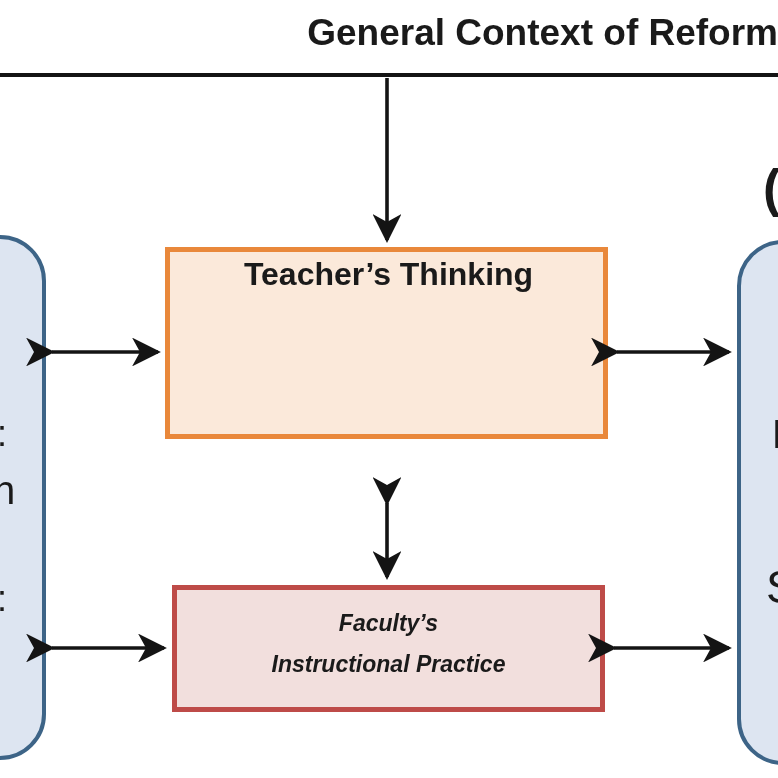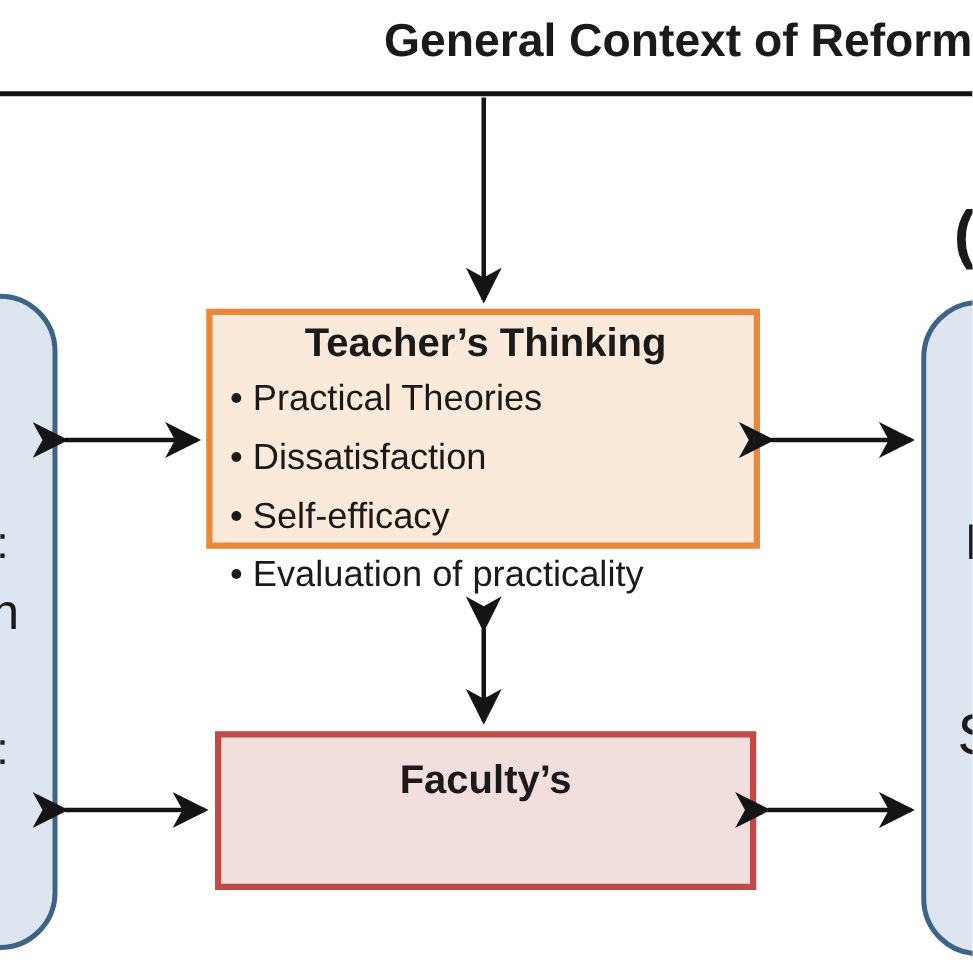--- a/index.html
+++ b/index.html
@@ -66,23 +66,24 @@
     position: absolute;
     left: 172px; top: 585px;
     width: 433px; height: 127px;
     box-sizing: border-box;
     background: var(--red-fill, #f2dfdd);
     border: 5px solid var(--red-border, #be4b48);
     text-align: center;
     padding-top: 13px;
   }
   .faculty-line {
-    font-size: 32px;
+    font-size: 23px;
     font-weight: bold;
     line-height: 41px;
+    font-style: italic;
   }
 
   .arrow-layer {
     position: absolute; inset: 0;
     width: 778px; height: 778px;
     pointer-events: none;
   }
 
   .frag {
     position: absolute;
@@ -111,30 +112,25 @@
   <span class="frag frag-left-2">n</span>
   <span class="frag frag-left-3">:</span>
 
   <div class="capsule right"></div>
   <span class="frag frag-paren">(</span>
   <span class="frag frag-right-1">F</span>
   <span class="frag frag-right-2">S</span>
 
   <div class="teacher-box">
     <div class="teacher-title">Teacher’s Thinking</div>
-    <ul class="bullet-list">
-      <li class="bullet-item">Practical Theories</li>
-      <li class="bullet-item">Dissatisfaction</li>
-      <li class="bullet-item">Self-efficacy</li>
-      <li class="bullet-item">Evaluation of practicality</li>
-    </ul>
   </div>
 
   <div class="faculty-box">
     <div class="faculty-line">Faculty’s</div>
+    <div class="faculty-line">Instructional Practice</div>
   </div>
 
   <svg class="arrow-layer" viewBox="0 0 778 778" xmlns="http://www.w3.org/2000/svg">
     <defs>
       <marker id="ah" markerUnits="strokeWidth" markerWidth="8" markerHeight="8" viewBox="0 0 8 8" refX="7.2" refY="4" orient="auto">
         <path d="M0,0 L8,4 L0,8 L2.2,4 Z" fill="#141414"></path>
       </marker>
     </defs>
 
     <line x1="387" y1="78" x2="387" y2="240" stroke="#141414" stroke-width="3.6" marker-end="url(#ah)"></line>

